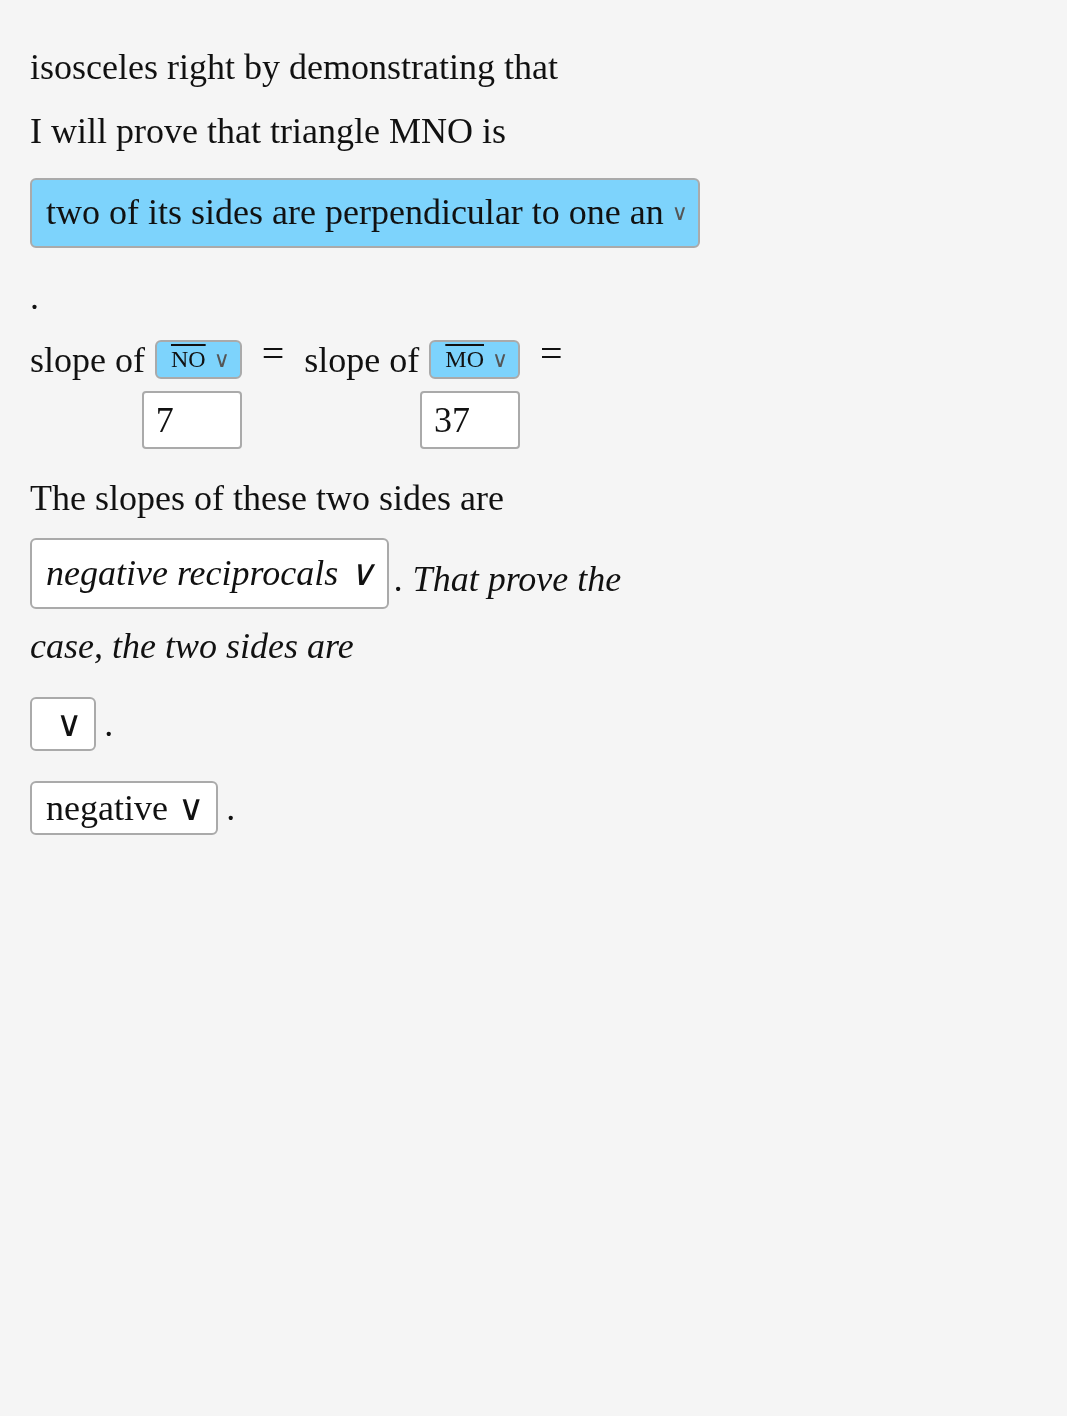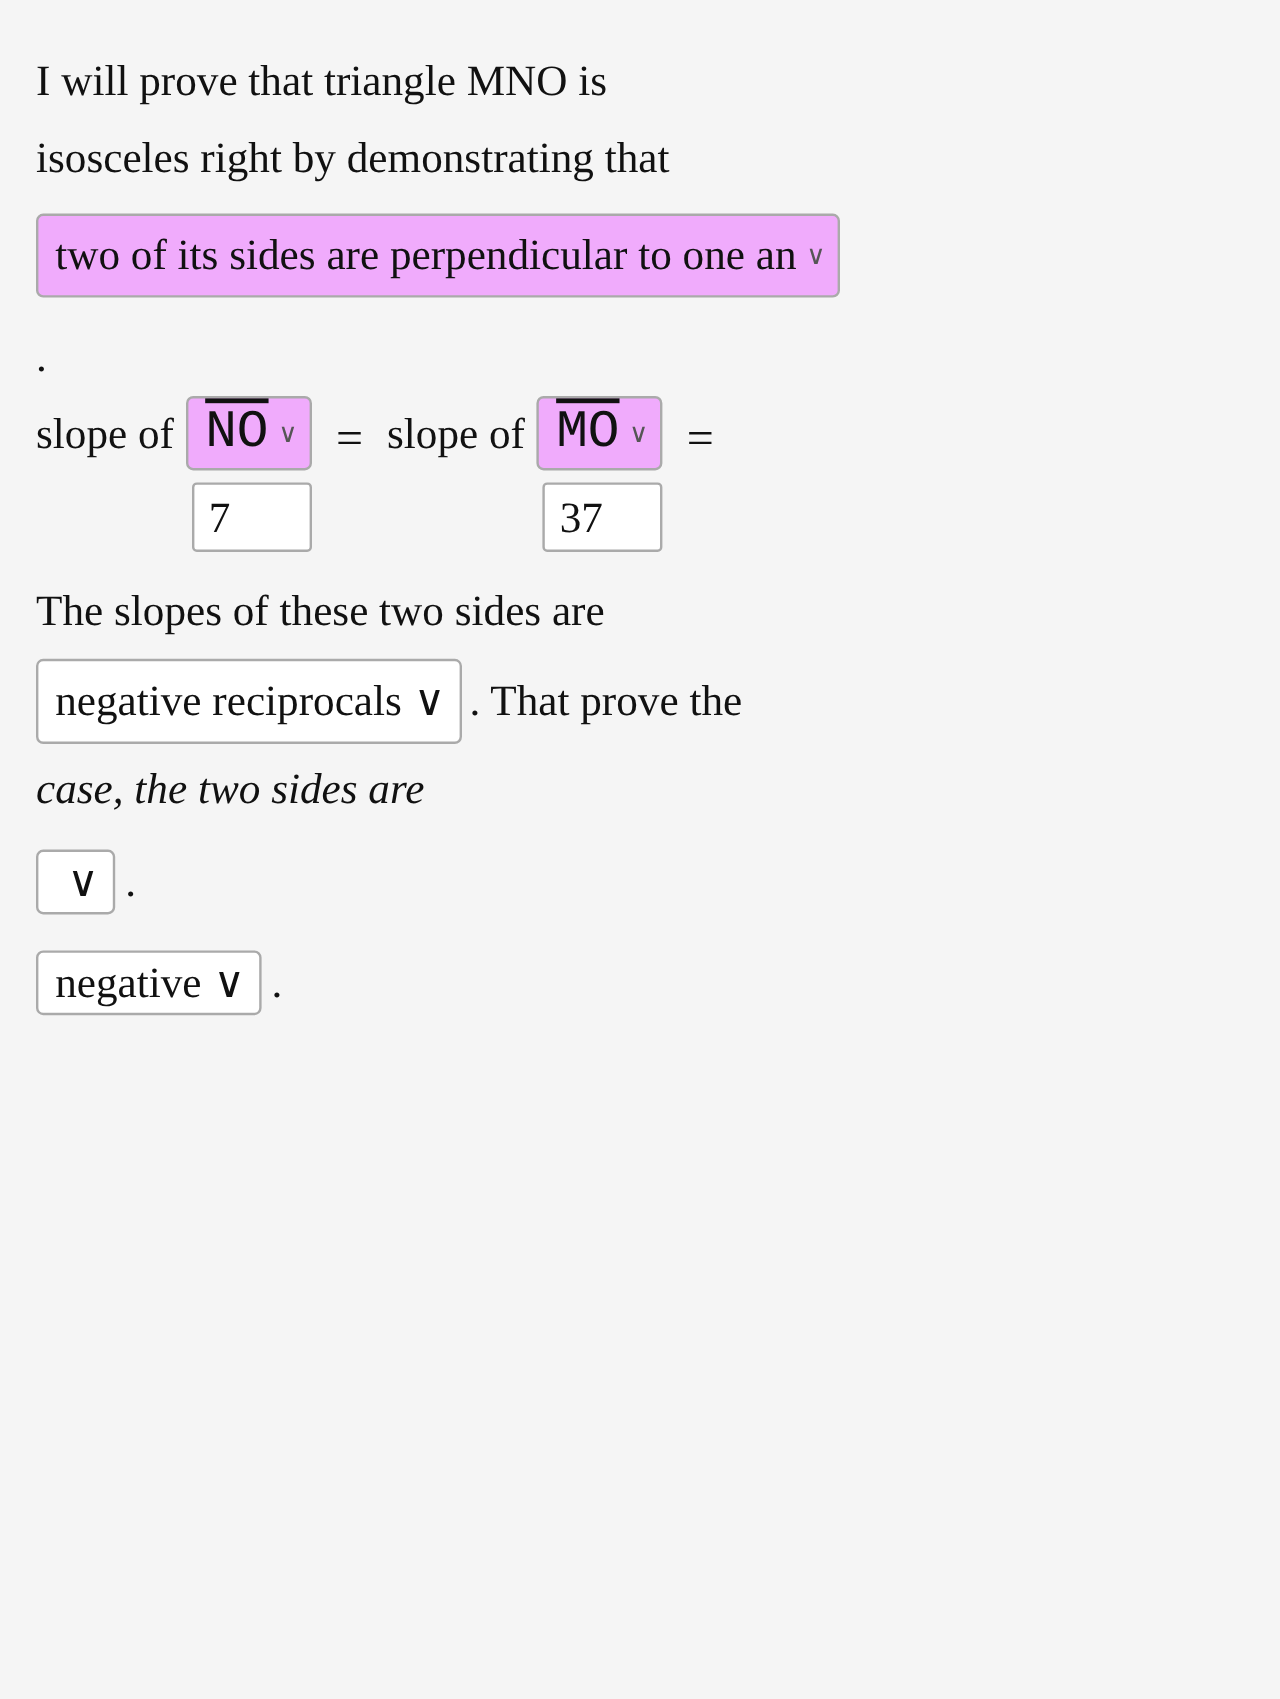--- a/index.html
+++ b/index.html
@@ -27,37 +27,36 @@
       display: block;
       margin-bottom: 10px;
     }
 
     .dropdown-inline {
       display: inline-flex;
       align-items: center;
       border: 2px solid #aaa;
       border-radius: 6px;
       padding: 4px 10px 4px 14px;
-      background: #f0abfc;
+      background: #7dd3fc;
       font-size: 36px;
       font-family: Georgia, 'Times New Roman', serif;
       cursor: pointer;
       position: relative;
     }
 
     .dropdown-inline .chevron {
       margin-left: 8px;
       font-size: 22px;
       color: #555;
     }
 
     .overline {
       text-decoration: overline;
-      font-size: 44px;
-      font-family: Liberation Mono, monospace;
+      font-size: 24px;
     }
 
     .text-input-box {
       display: inline-flex;
       align-items: center;
       border: 2px solid #aaa;
       border-radius: 4px;
       padding: 6px 12px;
       background: white;
       font-size: 36px;
@@ -122,22 +121,22 @@
 
     .therefore-block {
       margin-top: 20px;
     }
   </style>
 </head>
 <body>
 
 <div class="section">
   <div class="intro-text">
+    <span class="intro-line">isosceles right by demonstrating that</span>
     <span class="intro-line">I will prove that triangle MNO is</span>
-    <span class="intro-line">isosceles right by demonstrating that</span>
   </div>
   <div class="dropdown-inline">
     <span>two of its sides are perpendicular to one an</span>
     <span class="chevron">∨</span>
   </div>
 </div>
 
 <div class="dot">.</div>
 
 <div class="slope-row">
@@ -169,21 +168,21 @@
       <span>37</span>
     </div>
   </div>
 
   <div class="equals-sign" style="margin-bottom: 70px;">=</div>
 </div>
 
 <div class="paragraph-block">
   <span>The slopes of these two sides are</span>
   <br>
-  <div style="margin-top: 10px; display: flex; align-items: center; flex-wrap: wrap; gap: 6px;">
+  <div style="margin-top: 10px; display: flex; align-items: flex-end; flex-wrap: wrap; gap: 6px; font-style: italic;">
     <div class="perpendicular-dropdown">
       <span>negative reciprocals</span>
       <span class="chevron" style="margin-left: 10px;">∨</span>
     </div>
     <span>. That prove the</span>
   </div>
   <div style="margin-top: 8px; font-style: italic;">
     <span>case, the two sides are</span>
   </div>
 </div>

